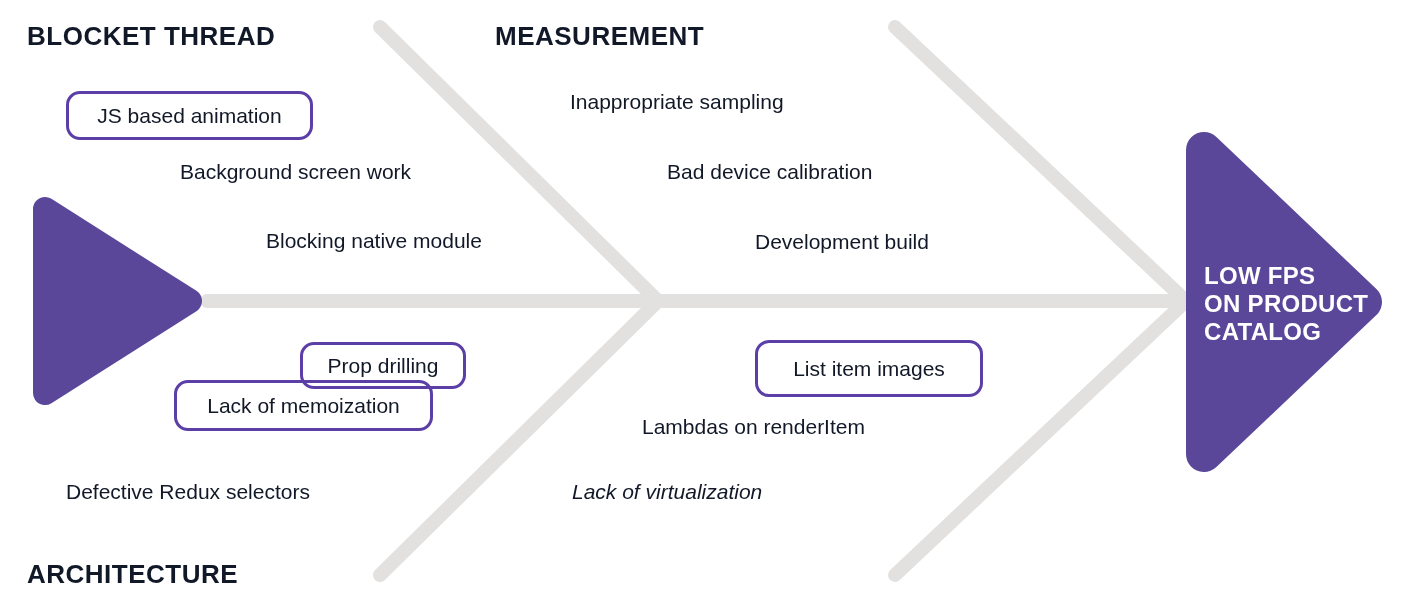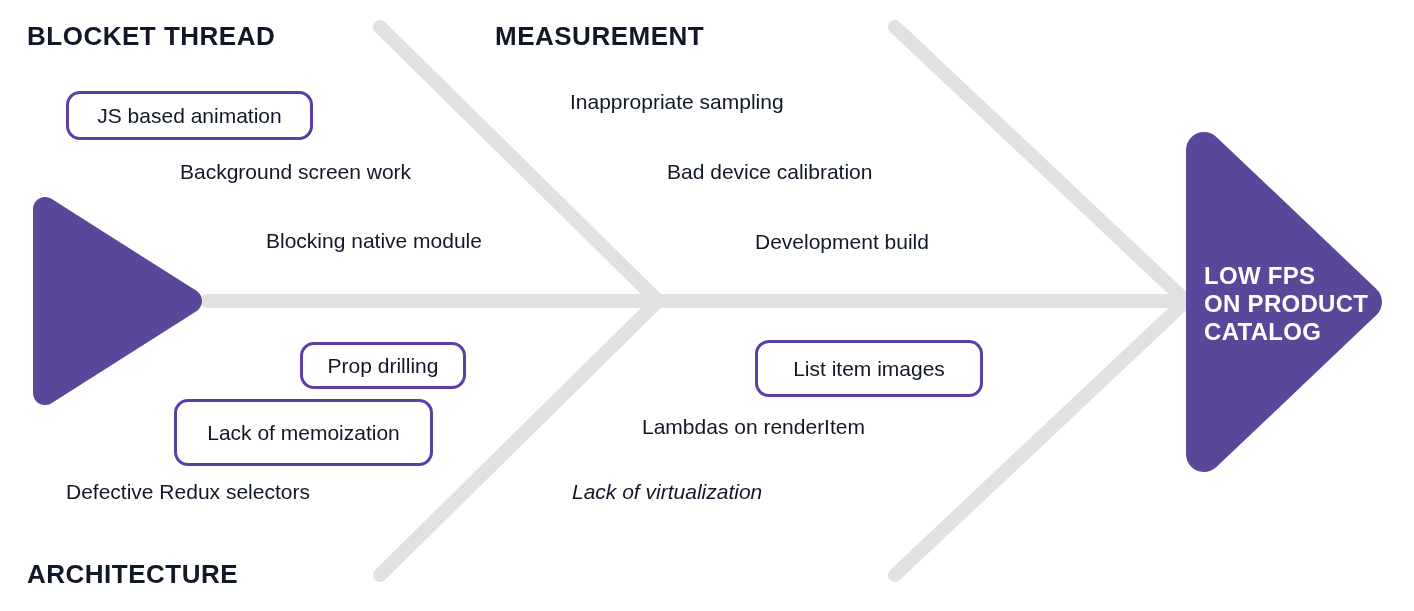--- a/index.html
+++ b/index.html
@@ -43,21 +43,21 @@
 
   .p-js{left:66px;top:79px;width:247px;height:49px;margin-top:12px;}
   .p-bgwork{left:180px;top:160px;}
   .p-blockmod{left:266px;top:229px;}
 
   .p-sampling{left:570px;top:90px;}
   .p-calib{left:667px;top:160px;}
   .p-devbuild{left:755px;top:230px;}
 
   .p-propdrill{left:300px;top:342px;width:166px;height:47px;}
-  .p-memo{left:174px;top:399px;width:259px;height:67px;}
+  .p-memo{left:174px;top:380px;width:259px;height:51px;}
   .p-redux{left:66px;top:480px;}
 
   .p-listimg{left:755px;top:340px;width:228px;height:57px;}
   .p-lambdas{left:642px;top:415px;}
   .p-virt{left:572px;top:480px;font-style:italic;}
 </style>
 </head>
 <body>
 
 <div class="stage">

